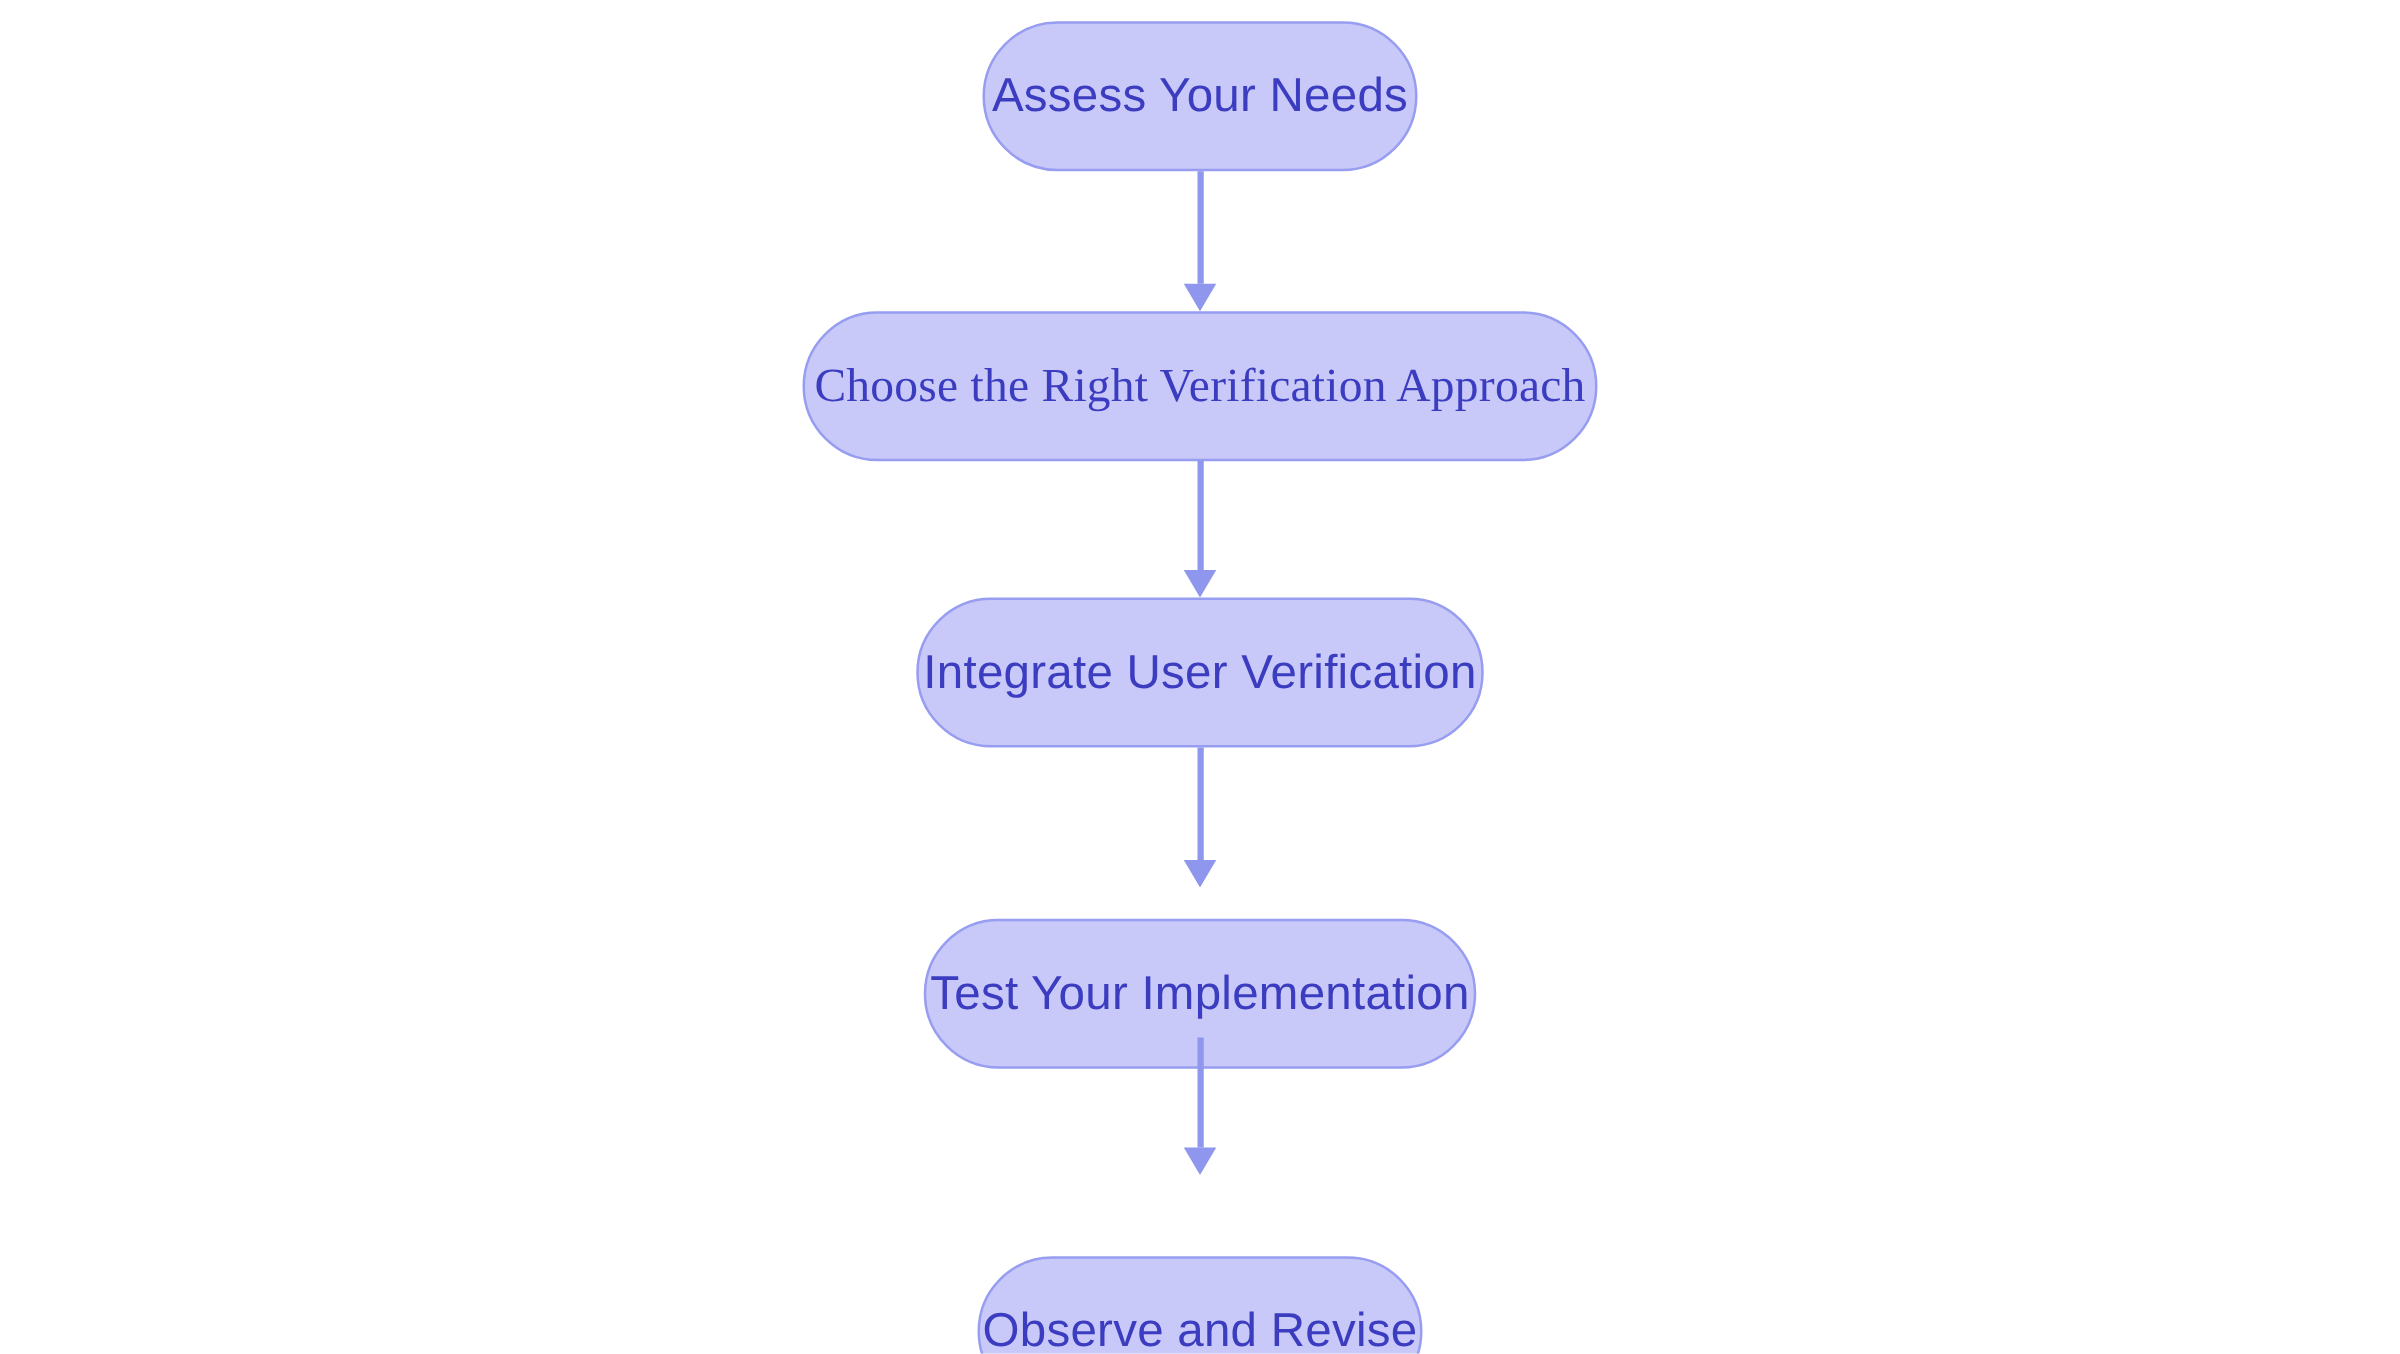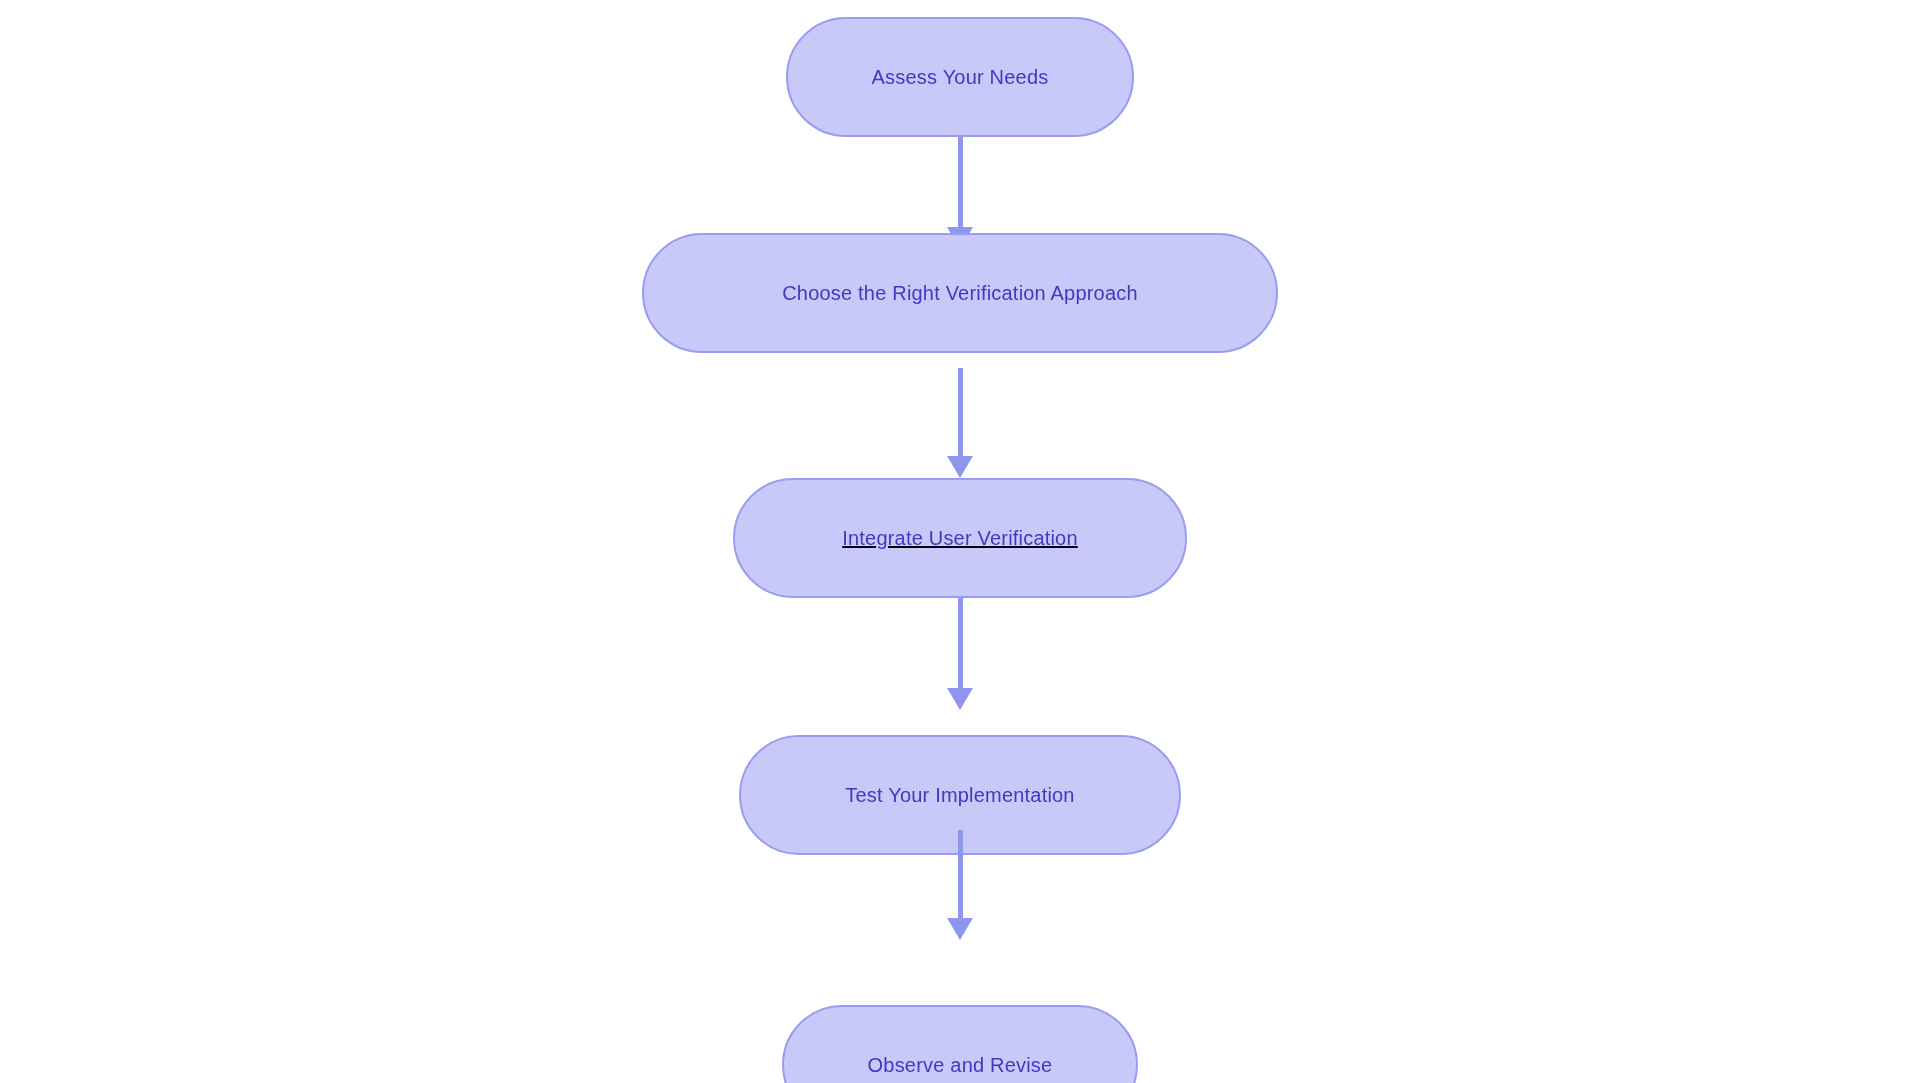--- a/index.html
+++ b/index.html
@@ -23,28 +23,28 @@
     box-sizing: border-box;
     background: var(--node-fill, #c8c9f8);
     border: 2px solid var(--node-border, #979df0);
     border-radius: 60px;
     display: flex;
     align-items: center;
     justify-content: center;
   }
   .node-label {
     color: var(--node-text, #3b3cc0);
-    font-size: 20px;
+    font-size: 38px;
     letter-spacing: 0.2px;
     white-space: nowrap;
     text-align: left;
   }
   .n1 { top: 17px;  width: 348px; }
-  .n2 { top: 233px; width: 636px; }
-  .n3 { top: 478px; width: 454px; text-decoration: underline; }
+  .n2 { top: 249px; width: 636px; font-family: Liberation Serif, serif; }
+  .n3 { top: 478px; width: 454px; }
   .n4 { top: 710px; width: 442px; margin-top: 25px; }
   .n5 { top: 992px; width: 356px; margin-top: 13px; }
 
   .arrow {
     position: absolute;
     left: 50%;
     transform: translateX(-50%);
     width: 26px;
     display: flex;
     flex-direction: column;

